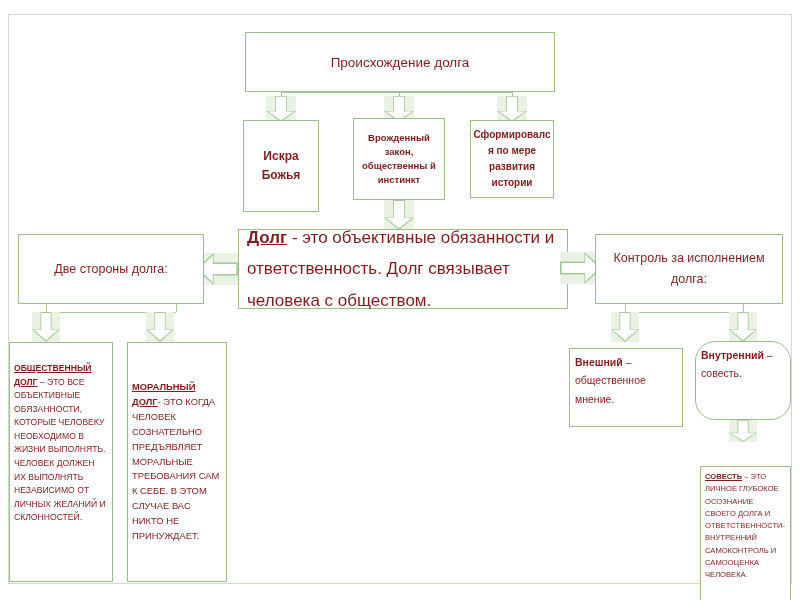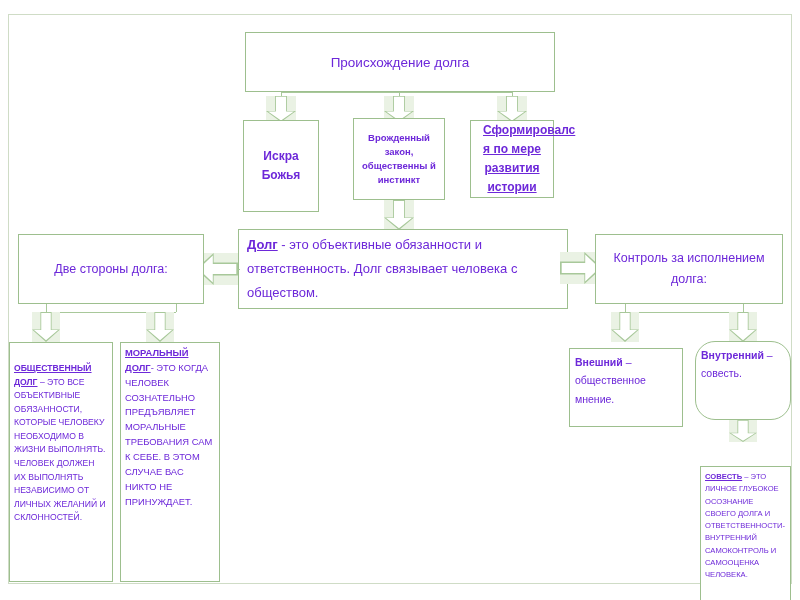--- a/index.html
+++ b/index.html
@@ -27,21 +27,21 @@
     height: 570px;
     border: 1px solid #cfdcc6;
     box-sizing: border-box;
     background: #ffffff;
   }
   .box {
     position: absolute;
     box-sizing: border-box;
     border: 1px solid #9dbf8e;
     background: #ffffff;
-    color: #6d28d9;
+    color: #7f1d1d;
     display: flex;
     flex-direction: column;
     justify-content: center;
   }
   .box .txt {
     display: block;
     width: 100%;
   }
   .center-txt { text-align: center; }
   .left-txt { text-align: left; }
@@ -62,30 +62,29 @@
     line-height: 1.55;
   }
   #box-innate {
     left: 353px; top: 118px; width: 92px; height: 82px;
     font-size: 9.5px; font-weight: bold;
     padding: 3px 4px;
     line-height: 1.5;
   }
   #box-formed {
     left: 470px; top: 120px; width: 84px; height: 78px;
-    font-size: 12px; font-weight: bold;
-    padding: 3px 12px;
+    font-size: 10px; font-weight: bold;
+    padding: 3px 2px;
     line-height: 1.6;
-    text-decoration: underline;
   }
 
   
   #box-definition {
     left: 238px; top: 229px; width: 330px; height: 80px;
-    font-size: 13px;
+    font-size: 17px;
     padding: 6px 8px;
     line-height: 1.85;
   }
   #box-definition u { text-decoration: underline; font-weight: bold; }
 
   
   #box-two-sides {
     left: 18px; top: 234px; width: 186px; height: 70px;
     font-size: 12.5px;
     align-items: center;
@@ -101,24 +100,24 @@
   
   #box-social-duty {
     left: 9px; top: 342px; width: 104px; height: 240px;
     font-size: 8.6px;
     padding: 19px 4px;
     justify-content: flex-start;
     line-height: 1.58;
     text-transform: uppercase;
   }
   #box-moral-duty {
-    left: 120px; top: 342px; width: 100px; height: 240px;
+    left: 127px; top: 342px; width: 100px; height: 240px;
     font-size: 9.4px;
     padding: 3px 4px;
-    justify-content: flex-start;
+    justify-content: center;
     line-height: 1.58;
     text-transform: uppercase;
   }
   #box-social-duty b, #box-moral-duty b { text-decoration: underline; }
 
   
   #box-external {
     left: 569px; top: 348px; width: 114px; height: 79px;
     font-size: 10.5px;
     padding: 4px 5px;

